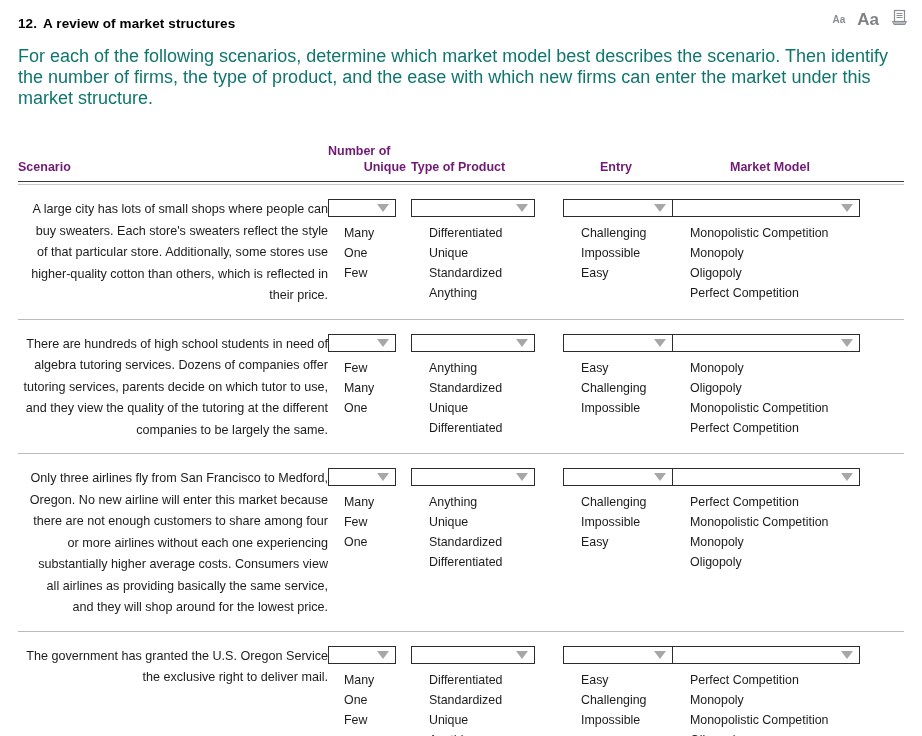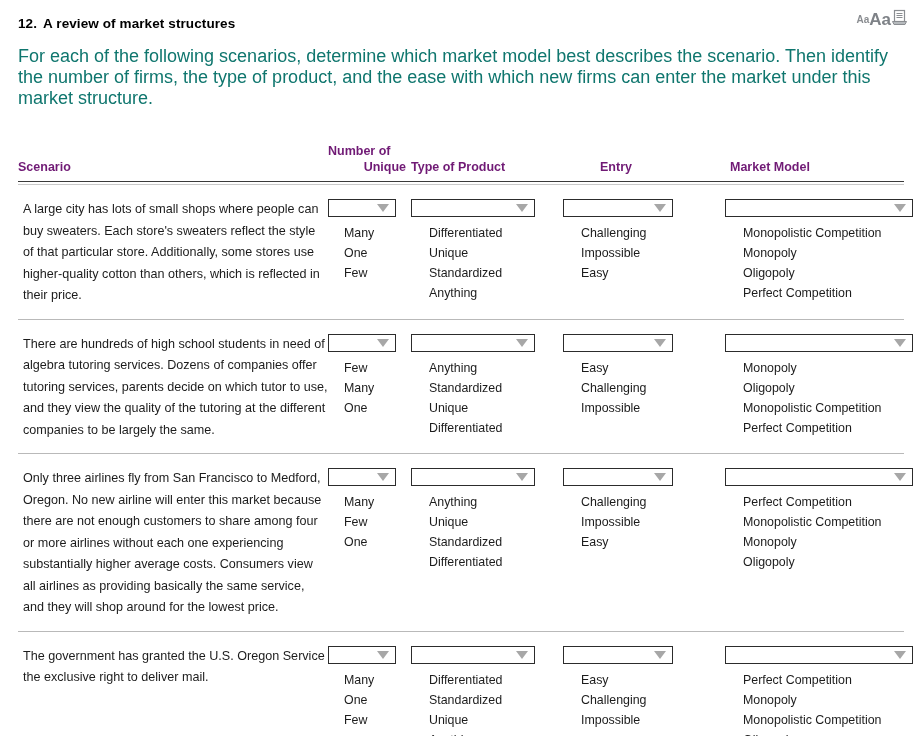--- a/index.html
+++ b/index.html
@@ -31,20 +31,21 @@
     display: inline-block;
   }
   .q-num { margin-right: 6px; }
 
   .head-tools {
     position: absolute;
     top: 9px;
     right: 14px;
     display: flex;
     align-items: center;
+    gap: 12px;
   }
   .aa-small {
     font-size: 10px;
     color: #8a8d91;
     font-weight: 600;
     line-height: 1;
     cursor: pointer;
   }
   .aa-large {
     font-size: 17px;
@@ -112,31 +113,32 @@
     min-height: 96px;
   }
 
   .scenario-text {
     width: 310px;
     font-size: 12.6px;
     line-height: 21.5px;
     color: #1c1c1c;
     padding-left: 5px;
     box-sizing: border-box;
+    text-align: right;
   }
 
   
   .col {
     position: absolute;
     top: 14px;
   }
   .col-firms { left: 310px; width: 68px; }
   .col-type  { left: 393px; width: 124px; }
   .col-entry { left: 545px; width: 110px; }
-  .col-model { left: 707px; width: 188px; }
+  .col-model { left: 654px; width: 188px; }
 
   .dd {
     position: relative;
     height: 18px;
     border: 1px solid #2c2c2c;
     background: #fff;
     box-sizing: border-box;
     cursor: pointer;
   }
   .dd .arrow {

